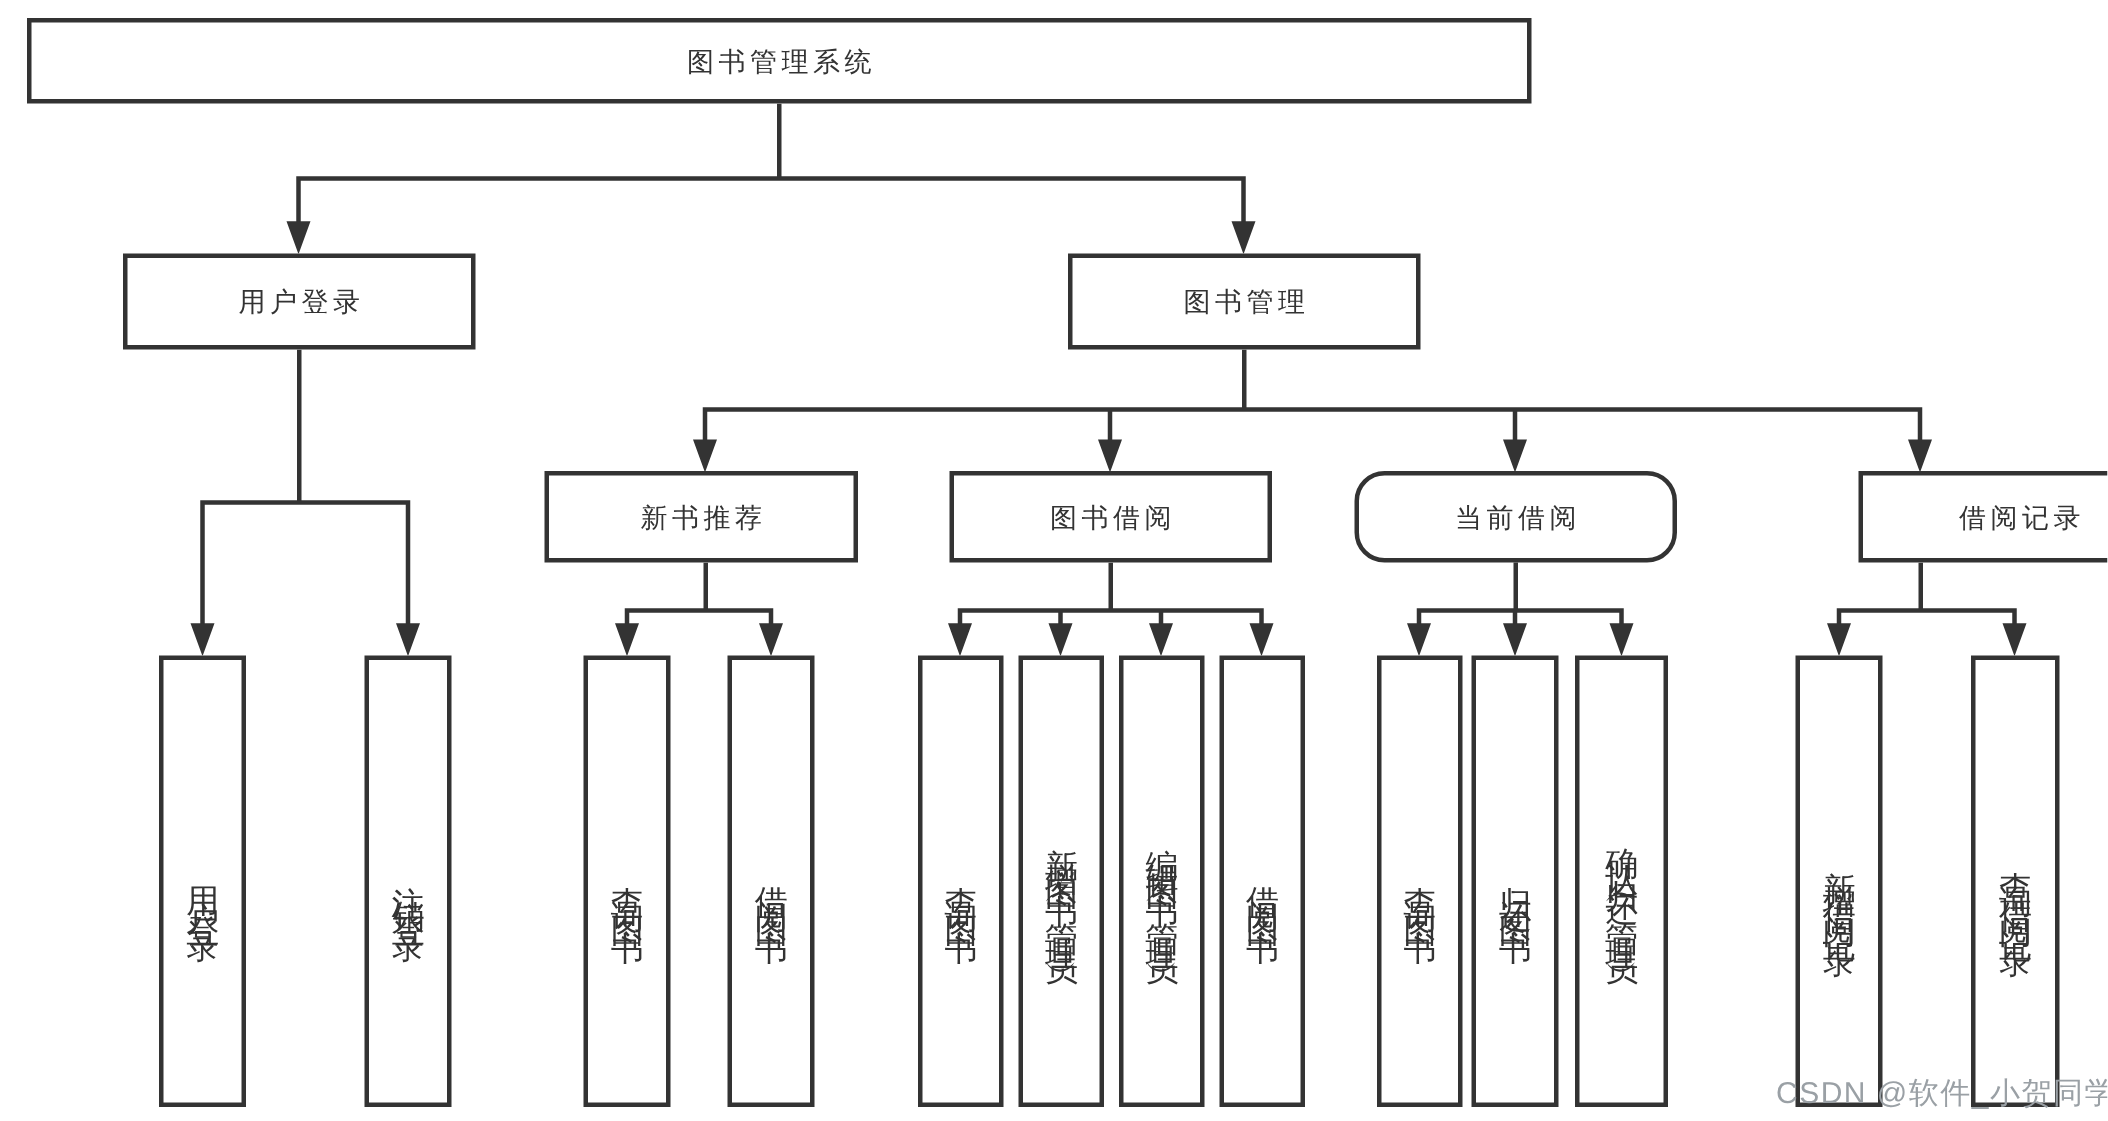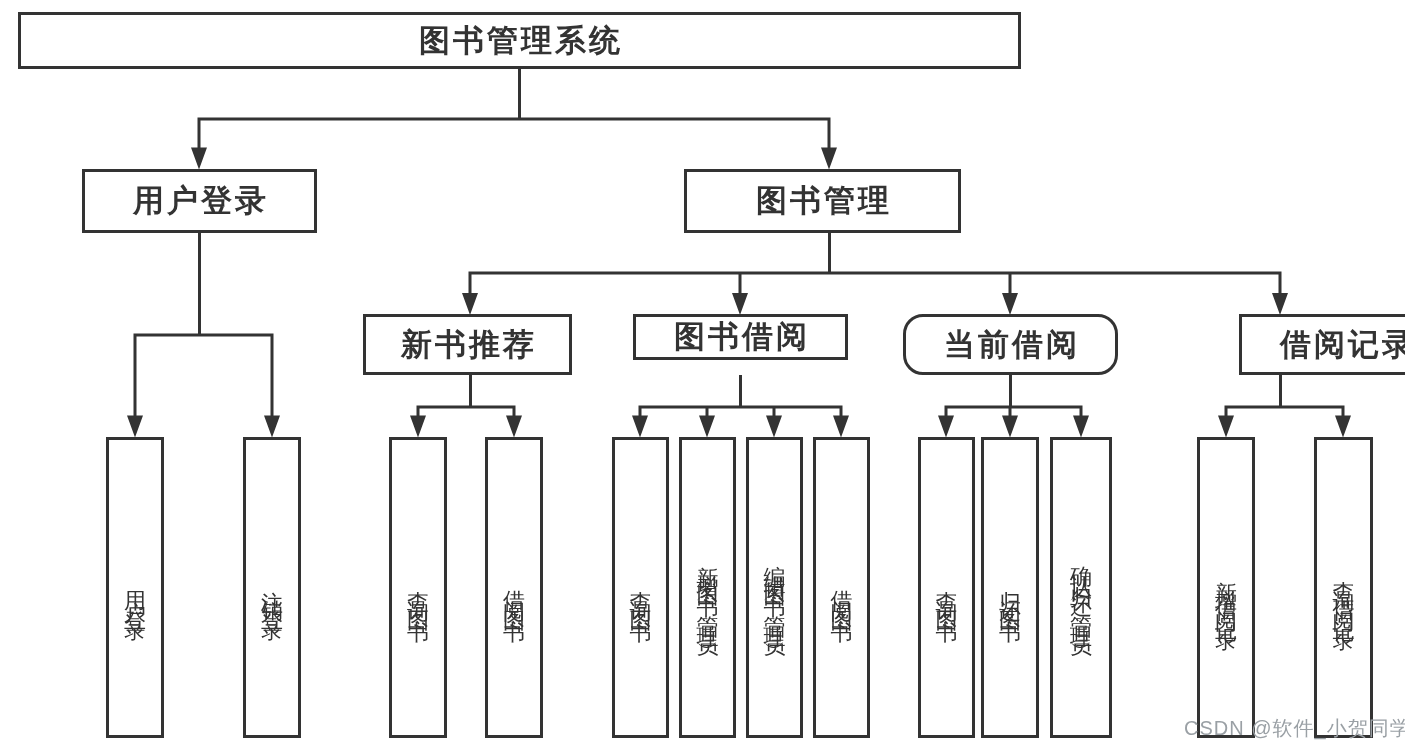--- a/index.html
+++ b/index.html
@@ -21,25 +21,24 @@
   }
   .node {
     position: absolute;
     background: #ffffff;
     border: 3px solid #333333;
     display: flex;
     align-items: center;
     justify-content: center;
   }
   .h-label {
-    font-size: 31px;
+    font-size: 18px;
     letter-spacing: 3px;
     white-space: nowrap;
     text-indent: 3px;
-    font-weight: bold;
   }
   .vtext {
     writing-mode: vertical-rl;
     text-orientation: mixed;
     font-size: 22px;
     line-height: 1.1;
     letter-spacing: 10px;
     white-space: nowrap;
     margin-bottom: -10px; 
   }
@@ -100,28 +99,28 @@
              M1335 415.5h16L1343 437.5Z"></path>
   </svg>
 
   <div class="node" style="left:18px;top:12px;width:1003px;height:57px;">
     <span class="h-label">图书管理系统</span>
   </div>
 
   <div class="node" style="left:82px;top:169px;width:235px;height:64px;">
     <span class="h-label">用户登录</span>
   </div>
-  <div class="node" style="left:684px;top:169px;width:277px;height:64px;">
+  <div class="node" style="left:712px;top:169px;width:235px;height:64px;">
     <span class="h-label">图书管理</span>
   </div>
 
   <div class="node" style="left:363px;top:314px;width:209px;height:61px;">
     <span class="h-label">新书推荐</span>
   </div>
-  <div class="node" style="left:633px;top:314px;width:215px;height:46px;">
+  <div class="node" style="left:633px;top:314px;width:215px;height:61px;">
     <span class="h-label">图书借阅</span>
   </div>
   <div class="node" style="left:903px;top:314px;width:215px;height:61px;border-radius:20px;">
     <span class="h-label">当前借阅</span>
   </div>
   <div class="node" style="left:1239px;top:314px;width:215px;height:61px;">
     <span class="h-label">借阅记录</span>
   </div>
 
   <div class="node" style="left:106px;top:437px;width:58px;height:301px;">

